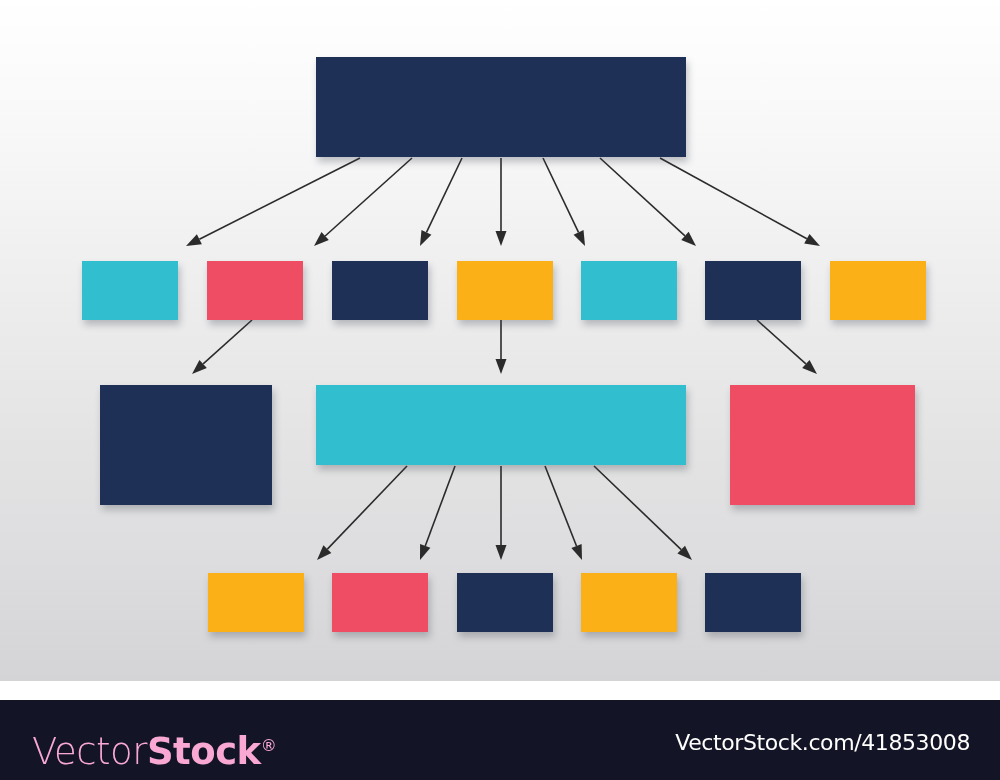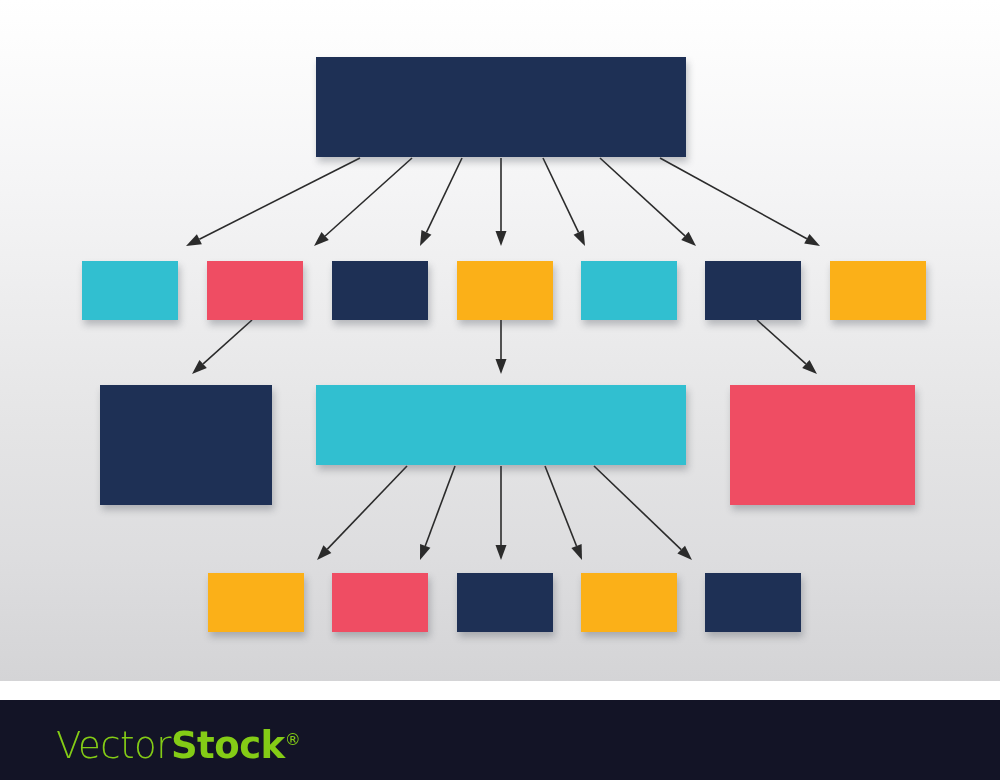--- a/index.html
+++ b/index.html
@@ -57,26 +57,25 @@
     top: 700px;
     width: 1000px;
     height: 80px;
     background: #131426;
   }
   #logo {
     position: absolute;
     left: 32px;
     top: 20px;
     font-size: 37px;
-    line-height: 40px;
-    color: #84cc16;
+    line-height: 52px;
+    color: #f9a8d4;
     letter-spacing: -0.5px;
     white-space: nowrap;
     font-family: "DejaVu Sans", sans-serif;
-    margin-left: 24px;
   }
   #logo .thin { font-weight: 300; }
   #logo .bold { font-weight: 700; }
   #logo .reg {
     font-size: 16px;
     vertical-align: super;
     font-weight: 400;
   }
   #footer-url {
     position: absolute;
@@ -175,15 +174,16 @@
         <div class="node" style="left: 457px; top: 573px; width: 96px; height: 59px; background: rgb(30, 48, 85);"></div>
         <div class="node" style="left: 581px; top: 573px; width: 96px; height: 59px; background: rgb(251, 176, 24);"></div>
         <div class="node" style="left: 705px; top: 573px; width: 96px; height: 59px; background: rgb(30, 48, 85);"></div>
       </div>
   </div>
 
   <div id="footer">
     <div id="logo">
       <span class="thin">Vector</span><span class="bold">Stock</span><span class="reg">®</span>
     </div>
+    <div id="footer-url">VectorStock.com/41853008</div>
   </div>
 
 </div>
 
 </body></html>

